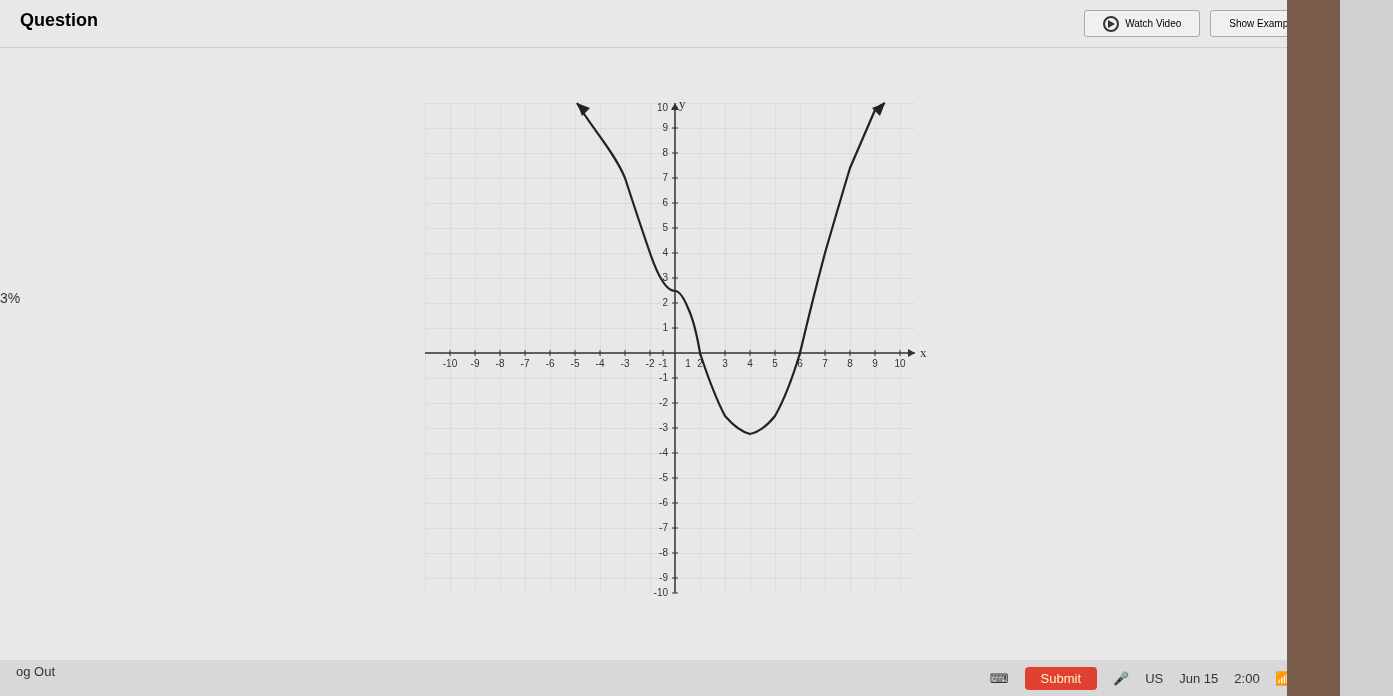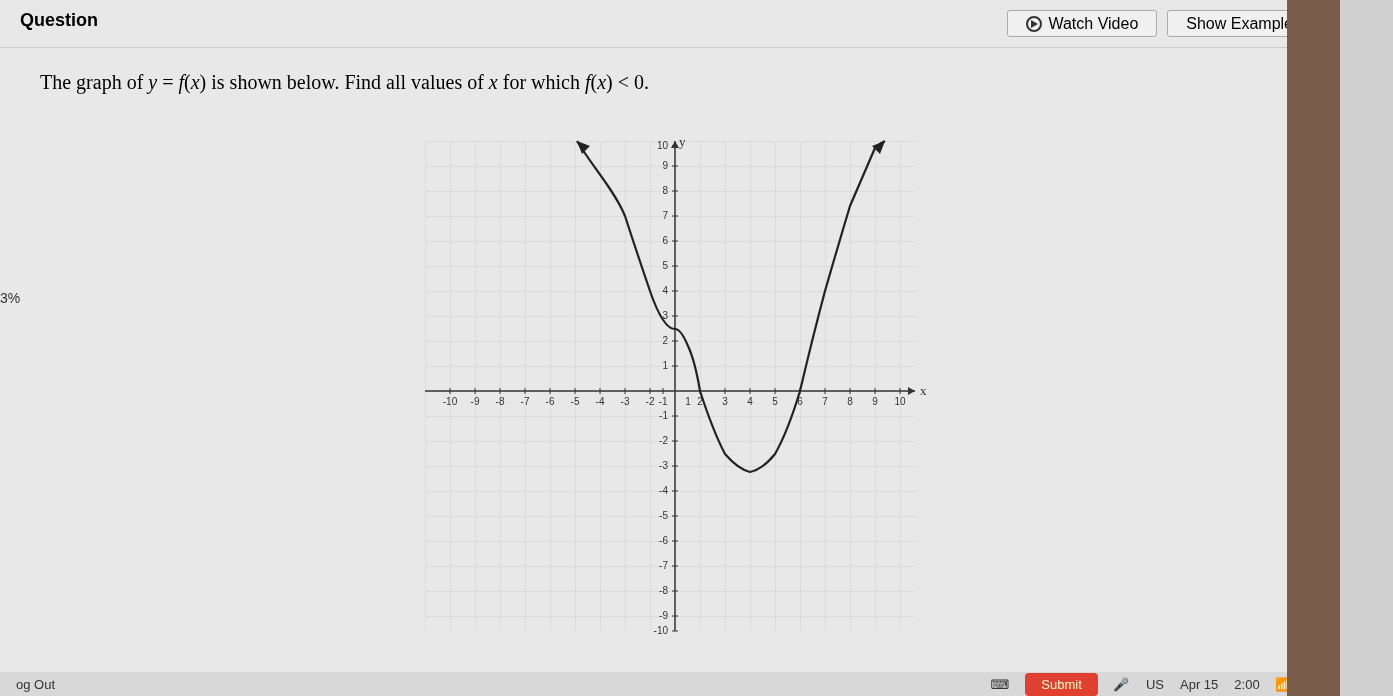--- a/index.html
+++ b/index.html
@@ -34,21 +34,21 @@
     }
     .header-right {
       display: flex;
       gap: 10px;
     }
     .btn {
       padding: 8px 18px;
       border: 1px solid #aaa;
       background: #f0f0f0;
       cursor: pointer;
-      font-size: 16px;
+      font-size: 10px;
       font-family: Arial, sans-serif;
       border-radius: 3px;
       display: flex;
       align-items: center;
       gap: 6px;
     }
     .play-circle {
       width: 16px;
       height: 16px;
       border: 2px solid #333;
@@ -93,24 +93,23 @@
       font-size: 14px;
       font-family: Arial, sans-serif;
       color: #333;
     }
     
     .bottom-bar {
       position: absolute;
       bottom: 0;
       left: 0;
       right: 0;
-      height: 24px;
+      height: 36px;
       background: #d8d8d8;
       display: flex;
-      align-items: center;
       justify-content: space-between;
       padding: 4px 16px;
       font-family: Arial, sans-serif;
       font-size: 13px;
     }
     .bottom-left { color: #333; }
     .bottom-right {
       display: flex;
       align-items: center;
       gap: 16px;
@@ -150,23 +149,20 @@
       </button>
       <button class="btn">
         <span>Show Examples</span>
       </button>
     </div>
   </div>
 
   <div class="side-label">3%</div>
 
   <div class="question-area">
-    <div class="question-text">
-      The graph of <i>y</i> = <i>f</i>(<i>x</i>) is shown below. Find all values of <i>x</i> for which <i>f</i>(<i>x</i>) &lt; 0.
-    </div>
 
     <div class="graph-container">
       <svg class="graph" width="560" height="520" viewBox="-30 -20 560 520">
 
         <defs>
           <pattern id="grid" width="25" height="25" patternUnits="userSpaceOnUse" x="255" y="255">
             <path d="M 25 0 L 0 0 0 25" fill="none" stroke="#ccc" stroke-width="0.8"></path>
           </pattern>
         </defs>
 
@@ -299,21 +295,21 @@
     </div>
   </div>
 
   <div class="bottom-bar">
     <div class="bottom-left">og Out</div>
     <div class="bottom-right">
       <span>⌨</span>
       <button class="submit-btn">Submit</button>
       <span>🎤</span>
       <span>US</span>
-      <span>Apr 15</span>
+      <span>Jun 15</span>
       <span>2:00</span>
       <span>📶</span>
       <span>🔋</span>
     </div>
   </div>
 
   <div class="right-sidebar"></div>
 </div>
 
 </body></html>

